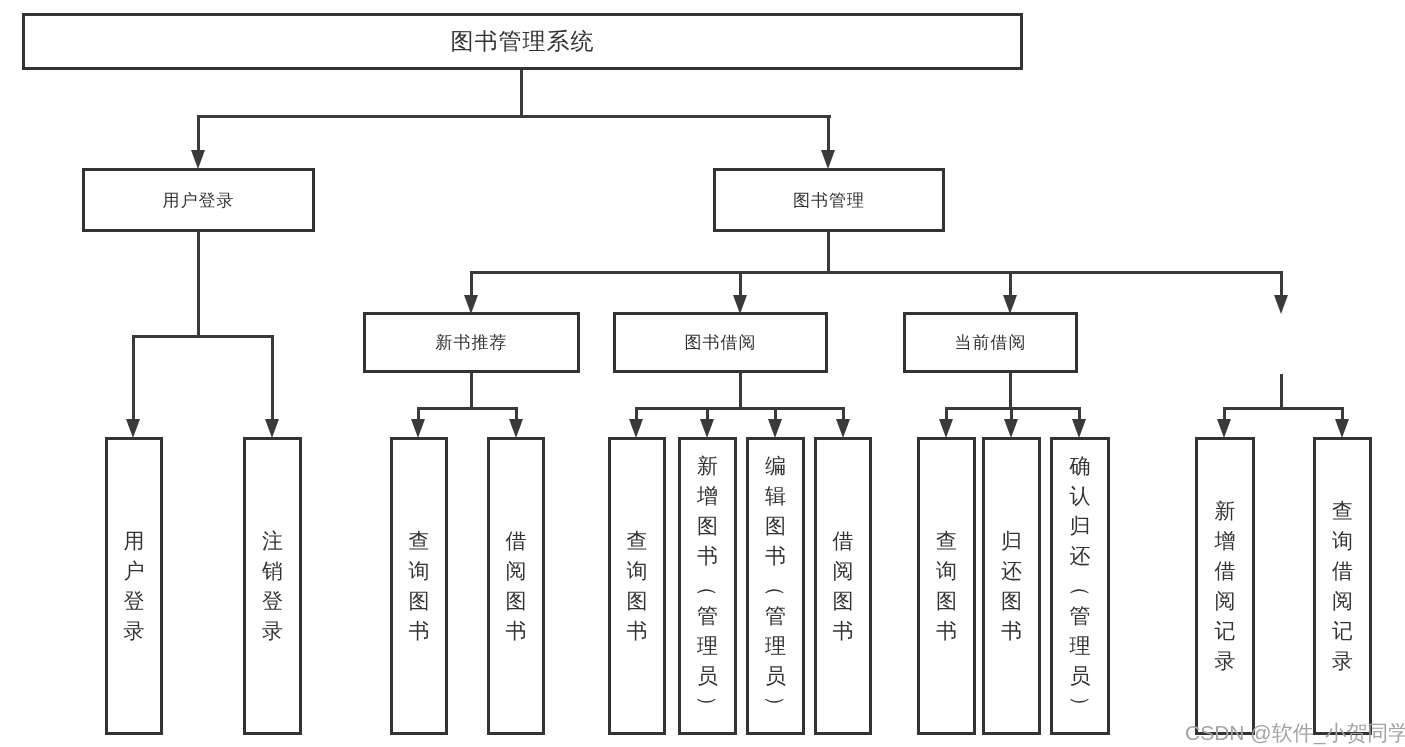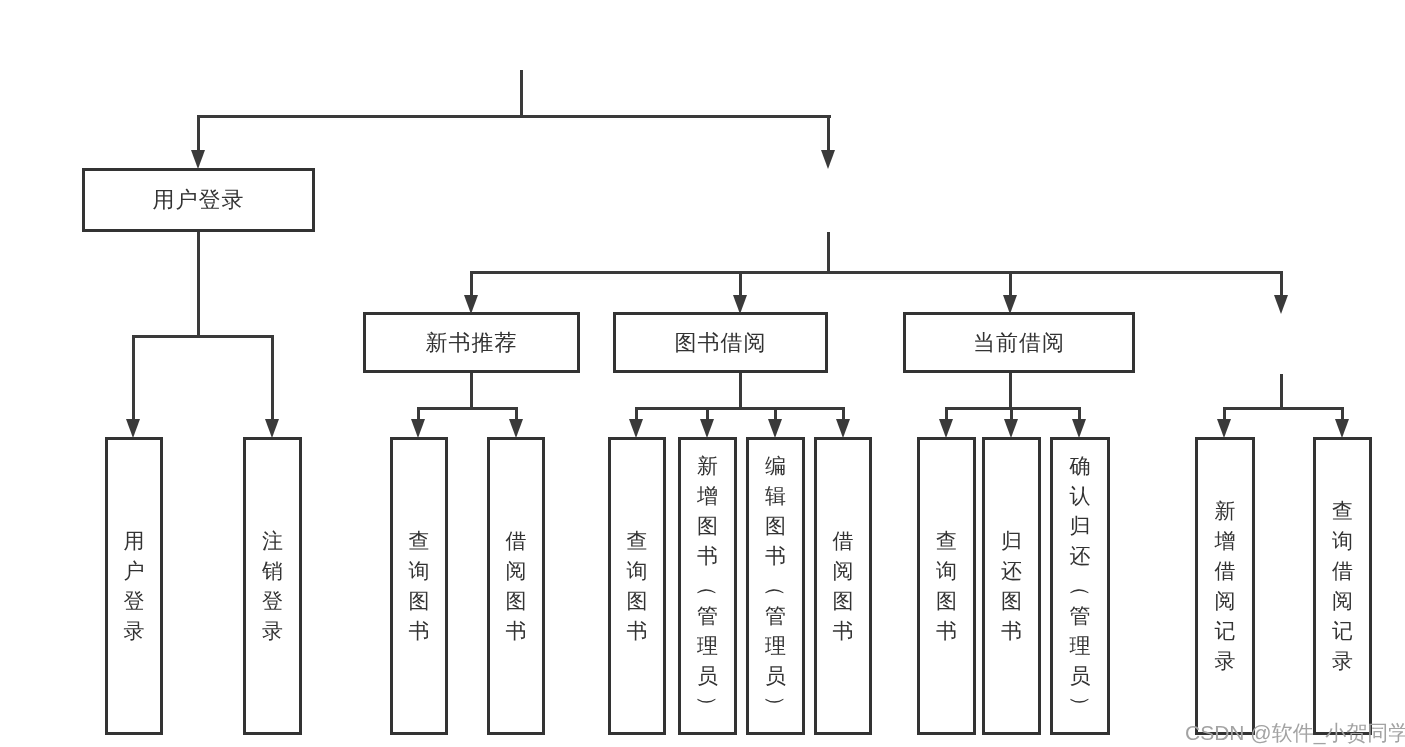--- a/index.html
+++ b/index.html
@@ -14,21 +14,21 @@
     position:absolute;
     box-sizing:border-box;
     border:3px solid #333333;
     background:#ffffff;
     color:#333333;
     display:flex;
     align-items:center;
     justify-content:center;
     text-align:center;
   }
-  .hnode{font-size:22px;letter-spacing:1px;}
+  .hnode{font-size:17px;letter-spacing:1px;}
   .root{font-size:23px;}
   .vnode{
     flex-direction:column;
     font-size:21px;
   }
   .vnode .vchar{
     display:block;
     height:30px;line-height:30px;
     text-align:center;
   }
@@ -46,29 +46,31 @@
     color:#a3a3a3;
     font-size:21px;
     white-space:nowrap;
   }
 </style>
 </head>
 <body>
 
 <div id="canvas">
 
+  <div class="node hnode root" style="left:22px;top:13px;width:1001px;height:57px;">图书管理系统</div>
 
   <div class="node hnode" style="left:82px;top:168px;width:233px;height:64px;">用户登录</div>
 
+  <div class="node hnode" style="left:713px;top:168px;width:232px;height:64px;">图书管理</div>
 
   <div class="node hnode" style="left:363px;top:312px;width:217px;height:61px;">新书推荐</div>
 
   <div class="node hnode" style="left:613px;top:312px;width:215px;height:61px;">图书借阅</div>
 
-  <div class="node hnode" style="left:903px;top:312px;width:232px;height:61px;">当前借阅</div>
+  <div class="node hnode" style="left:903px;top:312px;width:175px;height:61px;">当前借阅</div>
 
 
   <div class="node vnode" style="left:105px;top:437px;width:58px;height:298px;">
       <span class="vchar">用</span>
       <span class="vchar">户</span>
       <span class="vchar">登</span>
       <span class="vchar">录</span>
     </div>
 
   <div class="node vnode" style="left:243px;top:437px;width:59px;height:298px;">

